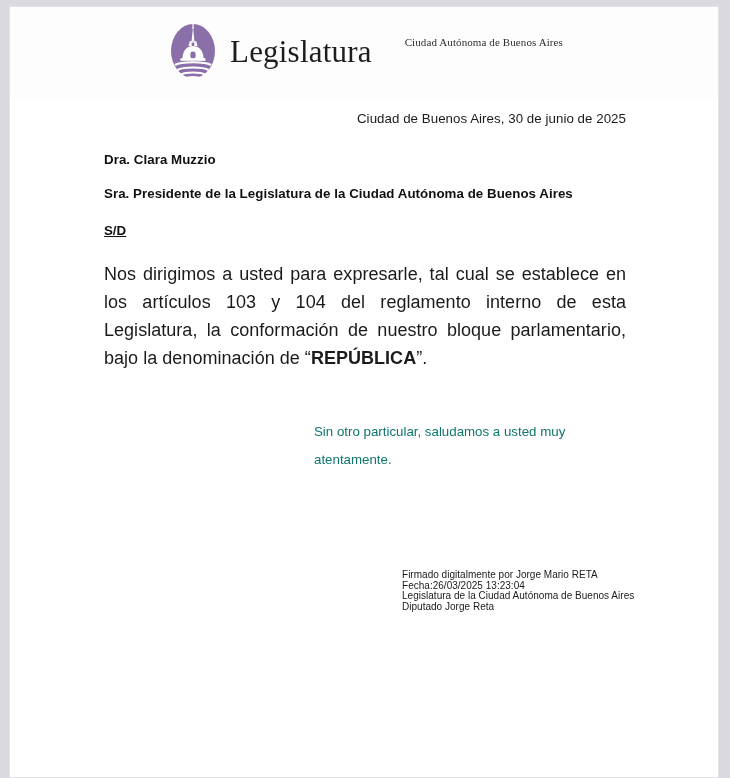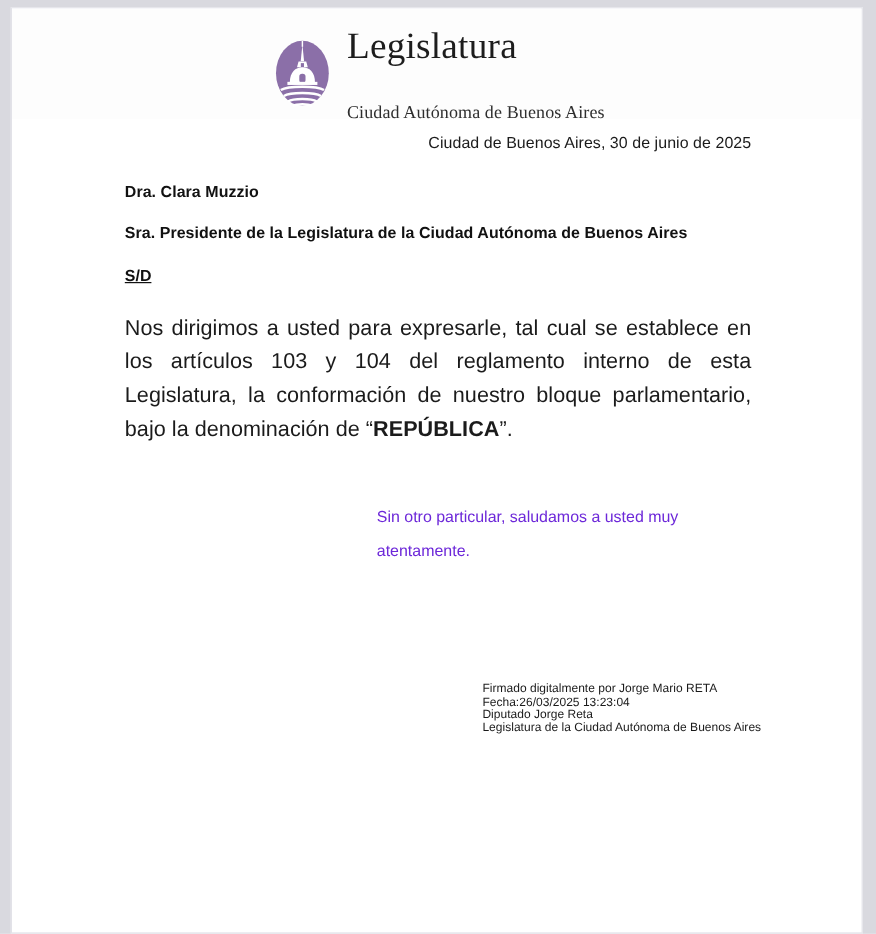--- a/index.html
+++ b/index.html
@@ -46,34 +46,34 @@
     align-items: center;
   }
   .logo-mark {
     width: 56px;
     height: 60px;
     flex: 0 0 auto;
     margin-right: 9px;
   }
   .logo-text {
     display: flex;
-    flex-direction: column;
+    flex-direction: row;
     justify-content: space-between;
     gap: 33px;
   }
   .logo-title {
     font-family: "Liberation Serif", serif;
     font-size: 31px;
     line-height: 33px;
     color: #1d1d1d;
     letter-spacing: 0.2px;
   }
   .logo-sub {
     font-family: "Liberation Serif", serif;
-    font-size: 15px;
+    font-size: 11px;
     line-height: 13px;
     color: #2e2e2e;
     letter-spacing: 0.1px;
     margin-top: 1px;
   }
 
   
   .content {
     position: absolute;
     left: 94px;
@@ -113,21 +113,21 @@
     color: #1b1b1b;
     text-align: justify;
     line-height: 28px;
     margin: 0 0 18px 0;
     letter-spacing: 0.03px;
   }
   .para b { font-weight: bold; }
 
   .closing {
     font-size: 13.3px;
-    color: #6d28d9;
+    color: #0f766e;
     line-height: 28px;
     margin: 46px 0 0 0;
     padding-left: 210px;
   }
 
   
   .sigblock {
     position: absolute;
     left: 392px;
     top: 563px;
@@ -193,17 +193,17 @@
     </p>
 
 
     <p class="closing">Sin otro particular, saludamos a usted muy atentamente.</p>
 
   </div>
 
   <div class="sigblock">
     <div class="sigline">Firmado digitalmente por Jorge Mario RETA</div>
     <div class="sigline">Fecha:26/03/2025 13:23:04</div>
+    <div class="sigline">Legislatura de la Ciudad Autónoma de Buenos Aires</div>
     <div class="sigline">Diputado Jorge Reta</div>
-    <div class="sigline">Legislatura de la Ciudad Autónoma de Buenos Aires</div>
   </div>
 
 </div>
 
 </body></html>

